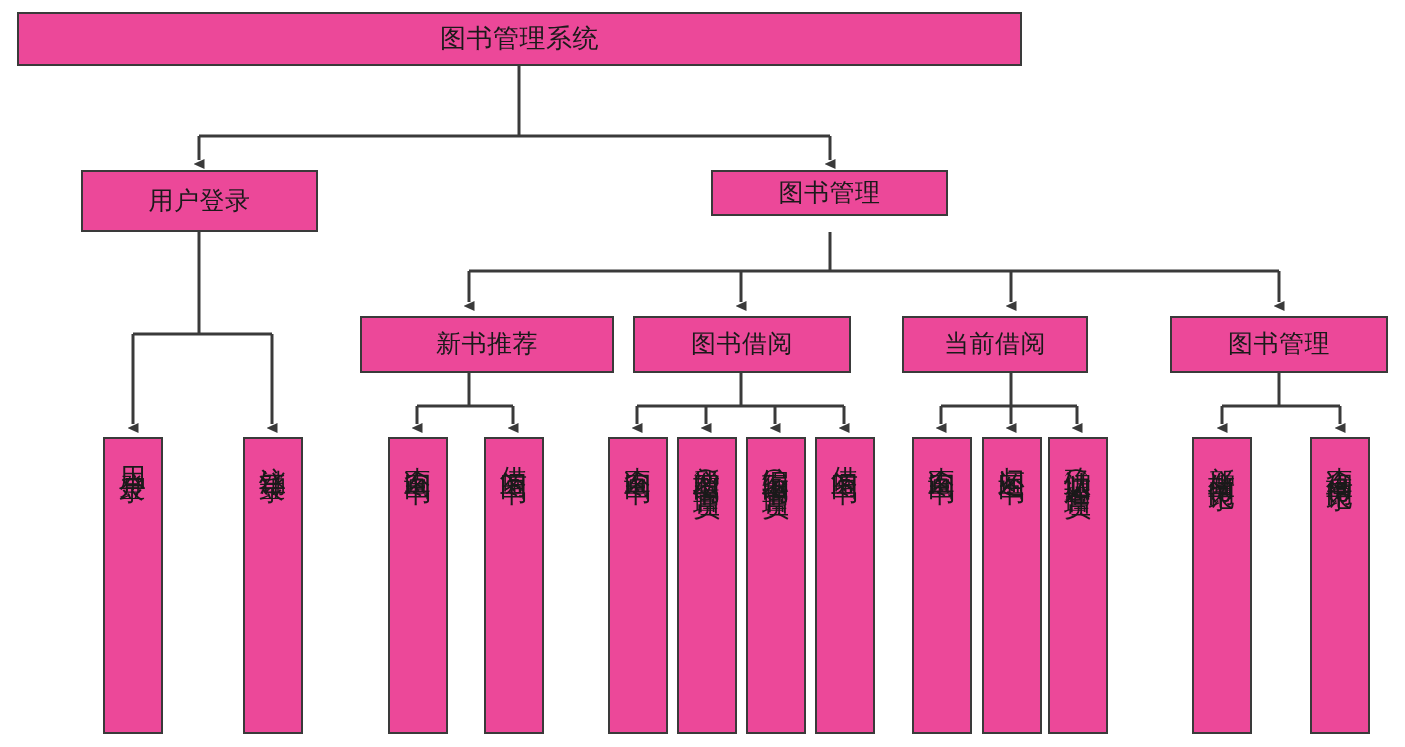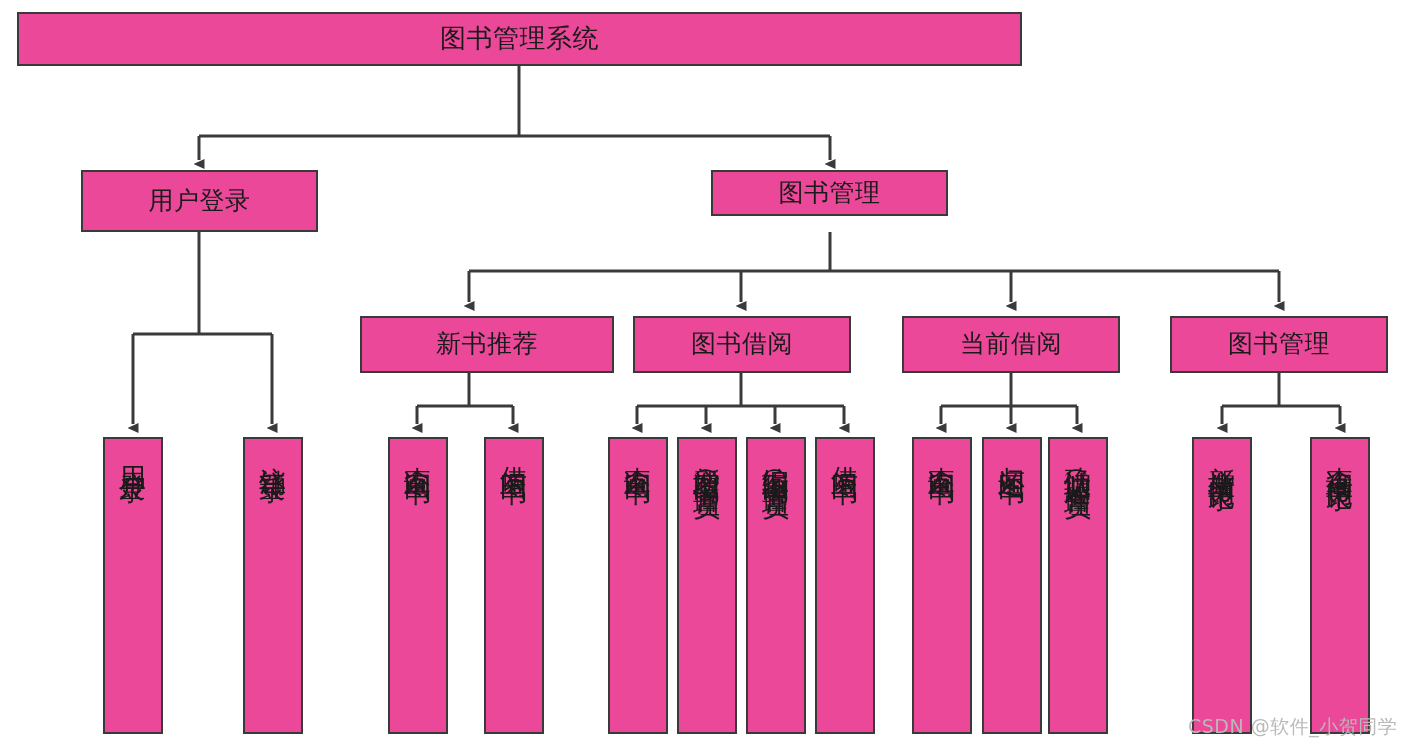--- a/index.html
+++ b/index.html
@@ -139,21 +139,21 @@
   </div>
 
   <div class="node horiz" style="left:360px; top:316px; width:254px; height:57px;">
     <span class="label">新书推荐</span>
   </div>
 
   <div class="node horiz" style="left:633px; top:316px; width:218px; height:57px;">
     <span class="label">图书借阅</span>
   </div>
 
-  <div class="node horiz" style="left:902px; top:316px; width:218px; height:57px;">
+  <div class="node horiz" style="left:902px; top:316px; width:186px; height:57px;">
     <span class="label">当前借阅</span>
   </div>
 
   <div class="node horiz" style="left:1170px; top:316px; width:218px; height:57px;">
     <span class="label">图书管理</span>
   </div>
 
   <div class="node vert" style="left:103px; top:437px; width:60px; height:297px;">
     <span class="label">用户登录</span>
   </div>
@@ -199,15 +199,14 @@
   </div>
 
   <div class="node vert" style="left:1192px; top:437px; width:60px; height:297px;">
     <span class="label">新增借阅记录</span>
   </div>
 
   <div class="node vert" style="left:1310px; top:437px; width:60px; height:297px;">
     <span class="label">查询借阅记录</span>
   </div>
 
-  <div id="watermark">CSDN @软件_小贺同学</div>
 
 </div>
 
 </body></html>

